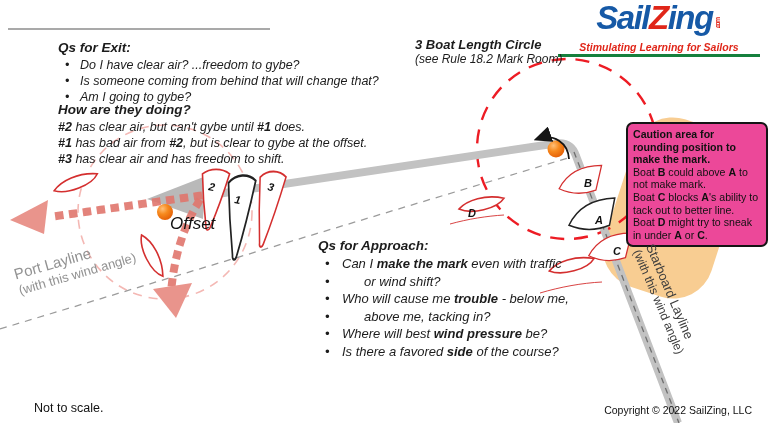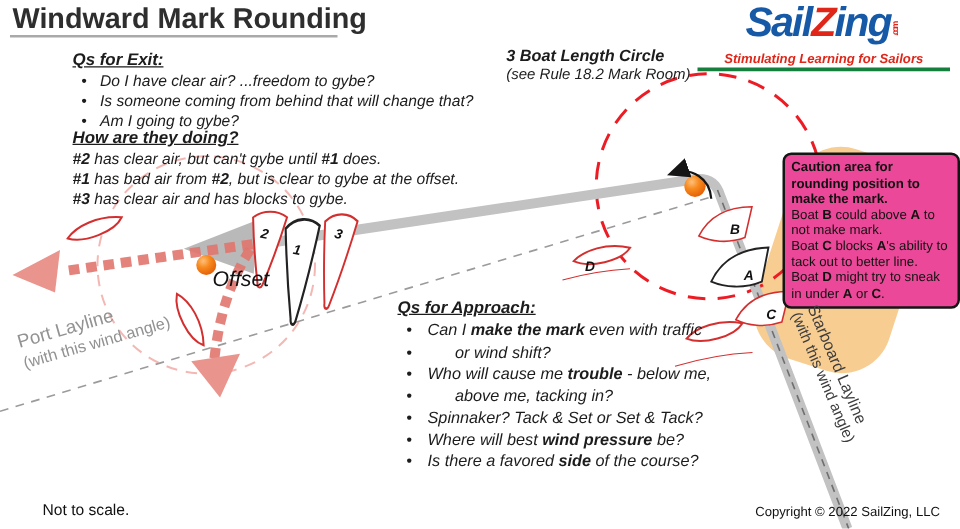--- a/index.html
+++ b/index.html
@@ -14,27 +14,27 @@
   .logo{right:8px;top:0px;width:202px;text-align:center;}
   .logo-main{font-size:33px;line-height:36px;font-weight:bold;font-style:italic;
              color:#1659a6;letter-spacing:-1.5px;white-space:nowrap;}
   .logo-z{color:#e02619;}
   .logo-com{display:inline-block;transform:rotate(-90deg);font-size:7px;font-weight:bold;
             font-style:normal;color:#e02619;width:9px;vertical-align:top;margin-top:6px;}
   .logo-tag{font-size:10.5px;font-weight:bold;font-style:italic;color:#e02619;
             border-bottom:3px solid #15803d;padding-bottom:1px;margin-top:-1px;}
 
   
-  .qhead{font-weight:bold;font-style:italic;font-size:13.5px;margin-bottom:2px;text-decoration:underline;}
+  .qhead{font-weight:bold;font-style:italic;font-size:13.5px;margin-bottom:2px;}
   .exit-block{left:58px;top:40px;width:335px;}
   .bullet-line{position:relative;padding-left:22px;font-style:italic;font-size:12.5px;line-height:16px;}
   .bullet-line::before{content:"\2022";position:absolute;left:7px;}
   .doing-block{left:58px;top:102px;width:350px;}
   .d-line{font-style:italic;font-size:12.5px;line-height:16px;}
-  .circle-label{left:405px;top:37px;width:190px;}
+  .circle-label{left:415px;top:37px;width:190px;}
   .cl1{font-weight:bold;font-style:italic;font-size:13px;}
   .cl2{font-style:italic;font-size:12px;}
   .approach-block{left:318px;top:238px;width:258px;}
   .approach-block .bullet-line{font-size:13px;line-height:17.5px;padding-left:24px;}
   .approach-block .bullet-line.indent{padding-left:46px;}
   .caution-box{left:626px;top:122px;width:142px;background:#ec4899;border:2px solid #151515;
                border-radius:7px;padding:4px 5px;box-sizing:border-box;}
   .c-line{font-size:10.6px;line-height:12.6px;color:#111;}
 
   
@@ -117,21 +117,20 @@
 
     <text x="208" y="190" class="sail-letter" transform="rotate(12 208 190)">2</text>
     <text x="234" y="203" class="sail-letter" transform="rotate(10 234 203)">1</text>
     <text x="267" y="190" class="sail-letter" transform="rotate(14 267 190)">3</text>
     <text x="584" y="187" class="sail-letter">B</text>
     <text x="595" y="224" class="sail-letter">A</text>
     <text x="613" y="255" class="sail-letter">C</text>
     <text x="468" y="217" class="sail-letter">D</text>
   </svg>
 
-  <div class="abs title">Windward Mark Rounding</div>
   <div class="abs title-rule"></div>
 
   <div class="abs logo">
     <div class="logo-main"><span>Sail</span><span class="logo-z">Z</span><span>ing</span><span class="logo-com">.com</span></div>
     <div class="logo-tag">Stimulating Learning for Sailors</div>
   </div>
 
   <div class="abs exit-block">
     <div class="qhead">Qs for Exit:</div>
     <div>
@@ -139,21 +138,21 @@
         <div class="bullet-line"><span>Is someone coming from behind that will change that?</span></div>
         <div class="bullet-line"><span>Am I going to gybe?</span></div>
       </div>
   </div>
 
   <div class="abs doing-block">
     <div class="qhead">How are they doing?</div>
     <div>
         <div class="d-line"><b>#2</b><span> has clear air, but can't gybe until </span><b>#1</b><span> does.</span></div>
         <div class="d-line"><b>#1</b><span> has bad air from </span><b>#2</b><span>, but is clear to gybe at the offset.</span></div>
-        <div class="d-line"><b>#3</b><span> has clear air and has blocks to gybe.</span></div>
+        <div class="d-line"><b>#3</b><span> has clear air and has freedom to shift.</span></div>
       </div>
   </div>
 
   <div class="abs circle-label">
     <div class="cl1">3 Boat Length Circle</div>
     <div class="cl2">(see Rule 18.2 Mark Room)</div>
   </div>
 
   <div class="abs caution-box">
     <div>
@@ -164,21 +163,20 @@
       </div>
   </div>
 
   <div class="abs approach-block">
     <div class="qhead">Qs for Approach:</div>
     <div>
         <div class="bullet-line"><span>Can I </span><b>make the mark</b><span> even with traffic</span></div>
         <div class="bullet-line indent"><span>or wind shift?</span></div>
         <div class="bullet-line"><span>Who will cause me </span><b>trouble</b><span> - below me,</span></div>
         <div class="bullet-line indent"><span>above me, tacking in?</span></div>
-        <div class="bullet-line"><span>Spinnaker? Tack &amp; Set or Set &amp; Tack?</span></div>
         <div class="bullet-line"><span>Where will best </span><b>wind pressure</b><span> be?</span></div>
         <div class="bullet-line"><span>Is there a favored </span><b>side</b><span> of the course?</span></div>
       </div>
   </div>
 
   <div class="abs offset-label">Offset</div>
 
   <div class="abs port-label">
     <div>Port Layline</div>
     <div class="sub">(with this wind angle)</div>

